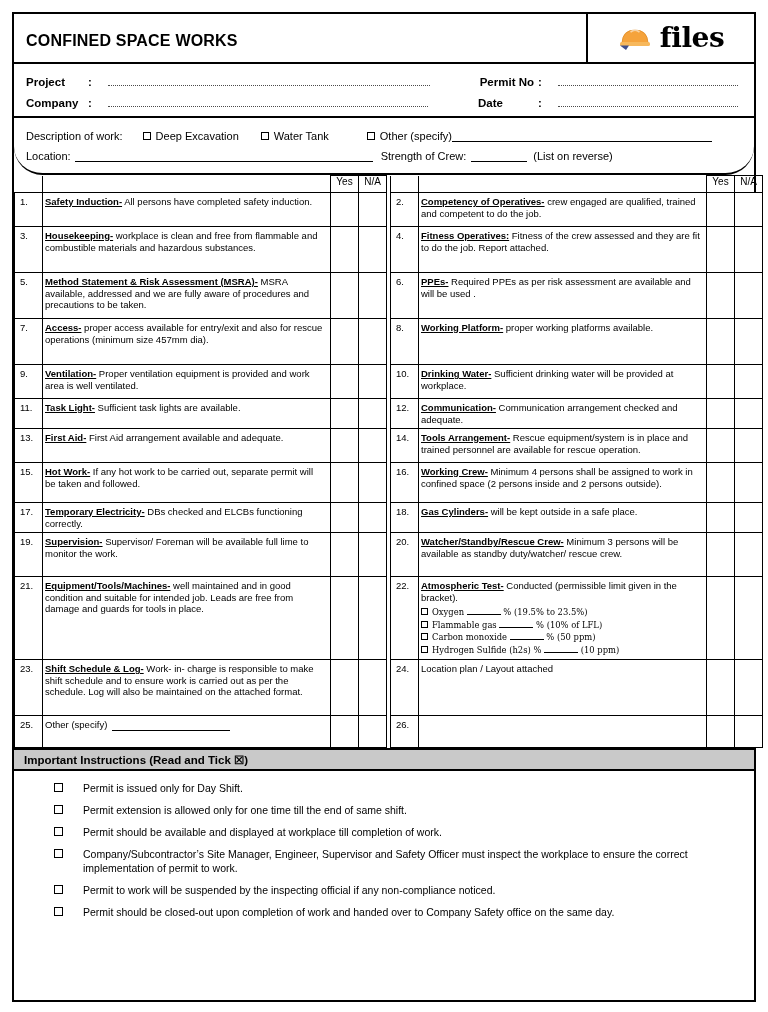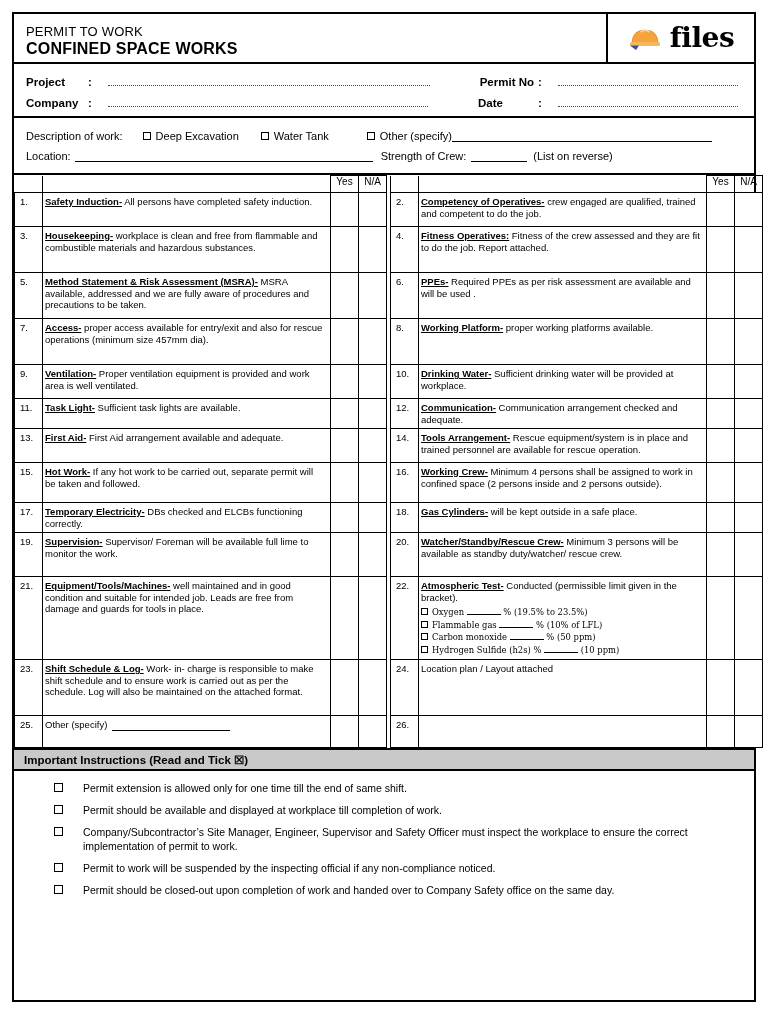--- a/index.html
+++ b/index.html
@@ -44,21 +44,21 @@
     letter-spacing: .2px;
     line-height: 15px;
   }
   .t-big {
     font-size: 16px;
     font-weight: bold;
     letter-spacing: .2px;
     line-height: 19px;
   }
   .hdr-logo {
-    width: 148px;
+    width: 168px;
     border-left: 2px solid #000;
     display: flex;
     align-items: center;
     justify-content: center;
     gap: 8px;
   }
   .logo-text {
     font-family: "DejaVu Serif", serif;
     font-weight: bold;
     font-size: 28px;
@@ -108,20 +108,21 @@
     left: 315px;
     font-weight: bold;
     font-size: 11.5px;
   }
 
   
   .sec1 {
     border-bottom: 2px solid #000;
     padding: 8px 10px 7px 12px;
     font-size: 11px;
+    border-radius: 30px;
   }
   .s1row { display: flex; align-items: center; height: 20px; white-space: nowrap; }
   .s1row.tall { height: 30px; align-items: flex-end; padding-bottom: 2px;}
   .cbx {
     display: inline-block;
     width: 8px; height: 8px;
     border: 1px solid #000;
     margin-right: 5px;
     position: relative;
     top: 0px;
@@ -208,21 +209,20 @@
   .itext { flex: 1; }
 </style>
 </head>
 <body>
 
 <div class="page">
   <div class="doc">
 
     <div class="hdr">
       <div class="hdr-titles">
-        <div class="t-small">PERMIT TO WORK</div>
         <div class="t-big">CONFINED SPACE WORKS</div>
       </div>
       <div class="hdr-logo">
         <span>
           <svg width="34" height="30" viewBox="0 0 34 30">
             <path d="M4 22 q0.5 -13 13 -13 q12.5 0 13 13 z" fill="#f5a33c"></path>
             <path d="M4 22 q0.5 -13 13 -13 q12.5 0 13 13 z" fill="none" stroke="#e08a22" stroke-width="0.8"></path>
             <path d="M12 10.5 q5 -4.5 10 0 l-1 1.2 q-4 -3.4 -8 0 z" fill="#ffffff" opacity="0.55"></path>
             <rect x="2" y="21" width="30" height="4" rx="1.6" fill="#f7b85c"></rect>
             <path d="M2 24.5 L11 24.5 L8 29 Z" fill="#3f4e8c"></path>
@@ -511,20 +511,24 @@
         </tbody>
     </table>
 
     <div class="band" style="border-top:2px solid #000;height:23px">
       <span>Important Instructions (Read and Tick ☒)</span>
     </div>
 
     <div class="instr" id="instr">
         <div class="irow">
           <div class="ibox"></div>
+          <div class="itext">Permit is issued only for Day Shift.</div>
+        </div>
+        <div class="irow">
+          <div class="ibox"></div>
           <div class="itext">Permit extension is allowed only for one time till the end of same shift.</div>
         </div>
         <div class="irow">
           <div class="ibox"></div>
           <div class="itext">Permit should be available and displayed at workplace till completion of work.</div>
         </div>
         <div class="irow">
           <div class="ibox"></div>
           <div class="itext">Company/Subcontractor’s Site Manager, Engineer, Supervisor and Safety Officer must inspect the workplace to ensure the correct implementation of permit to work.</div>
         </div>

